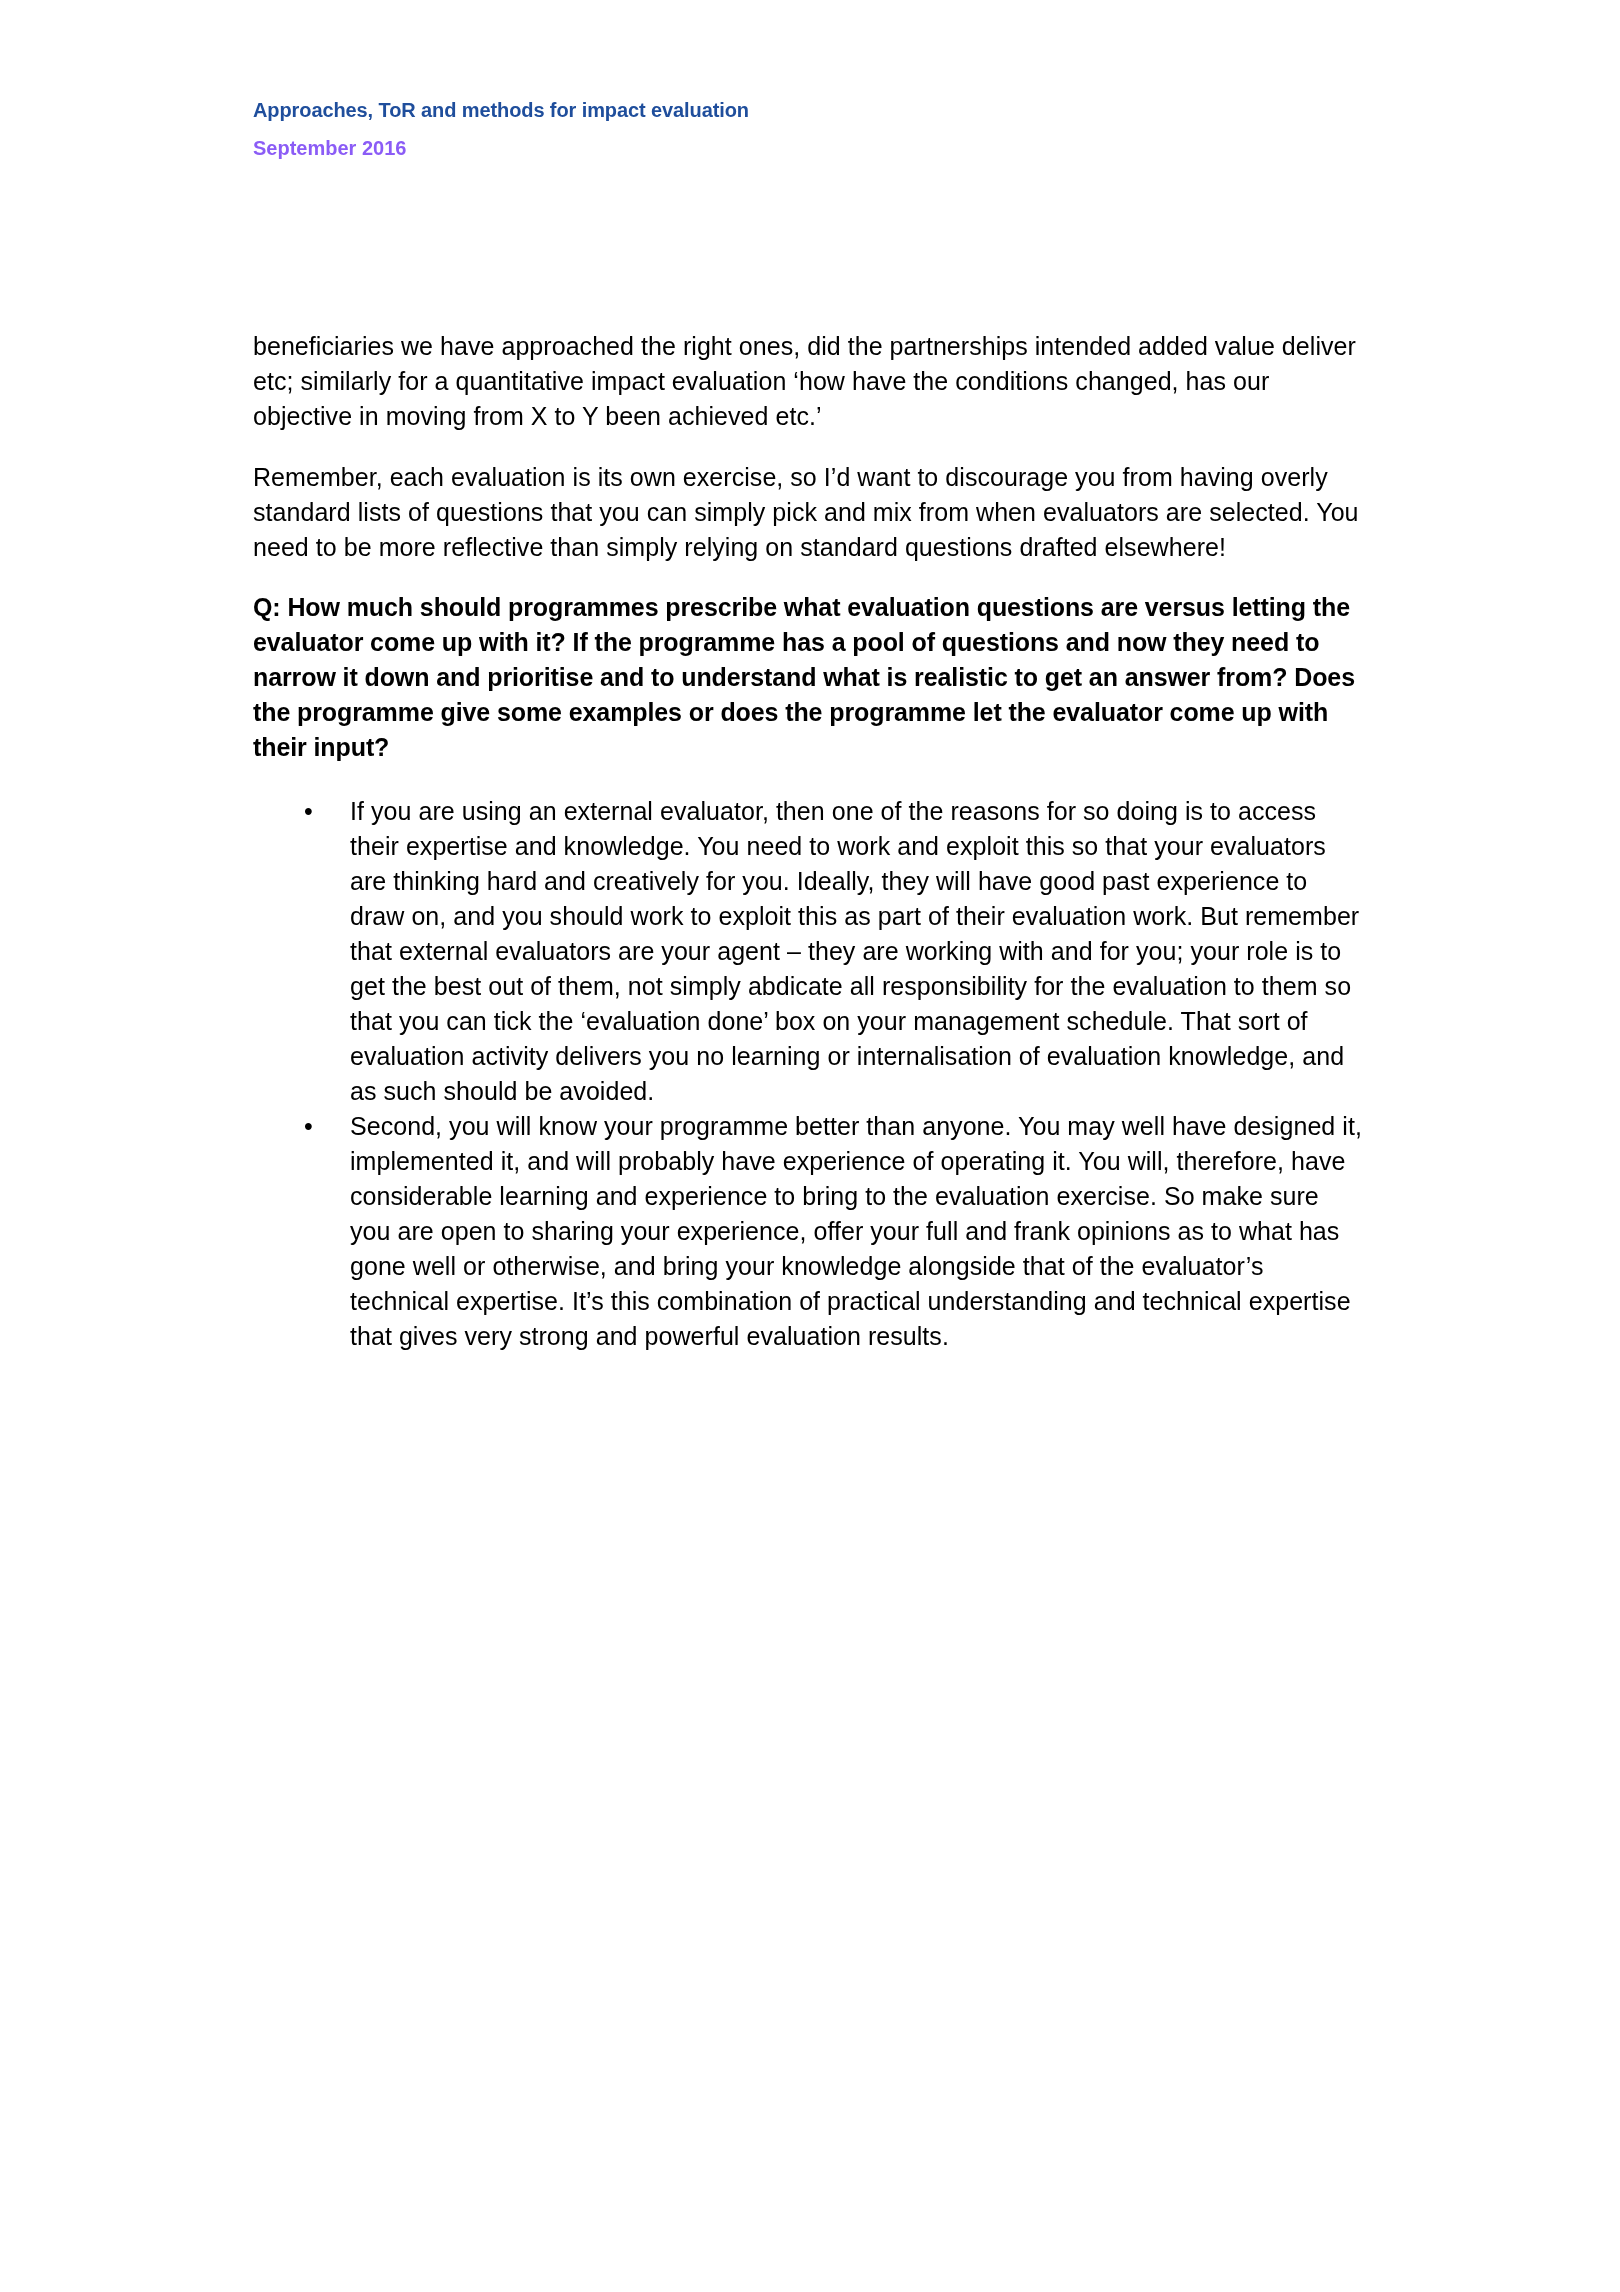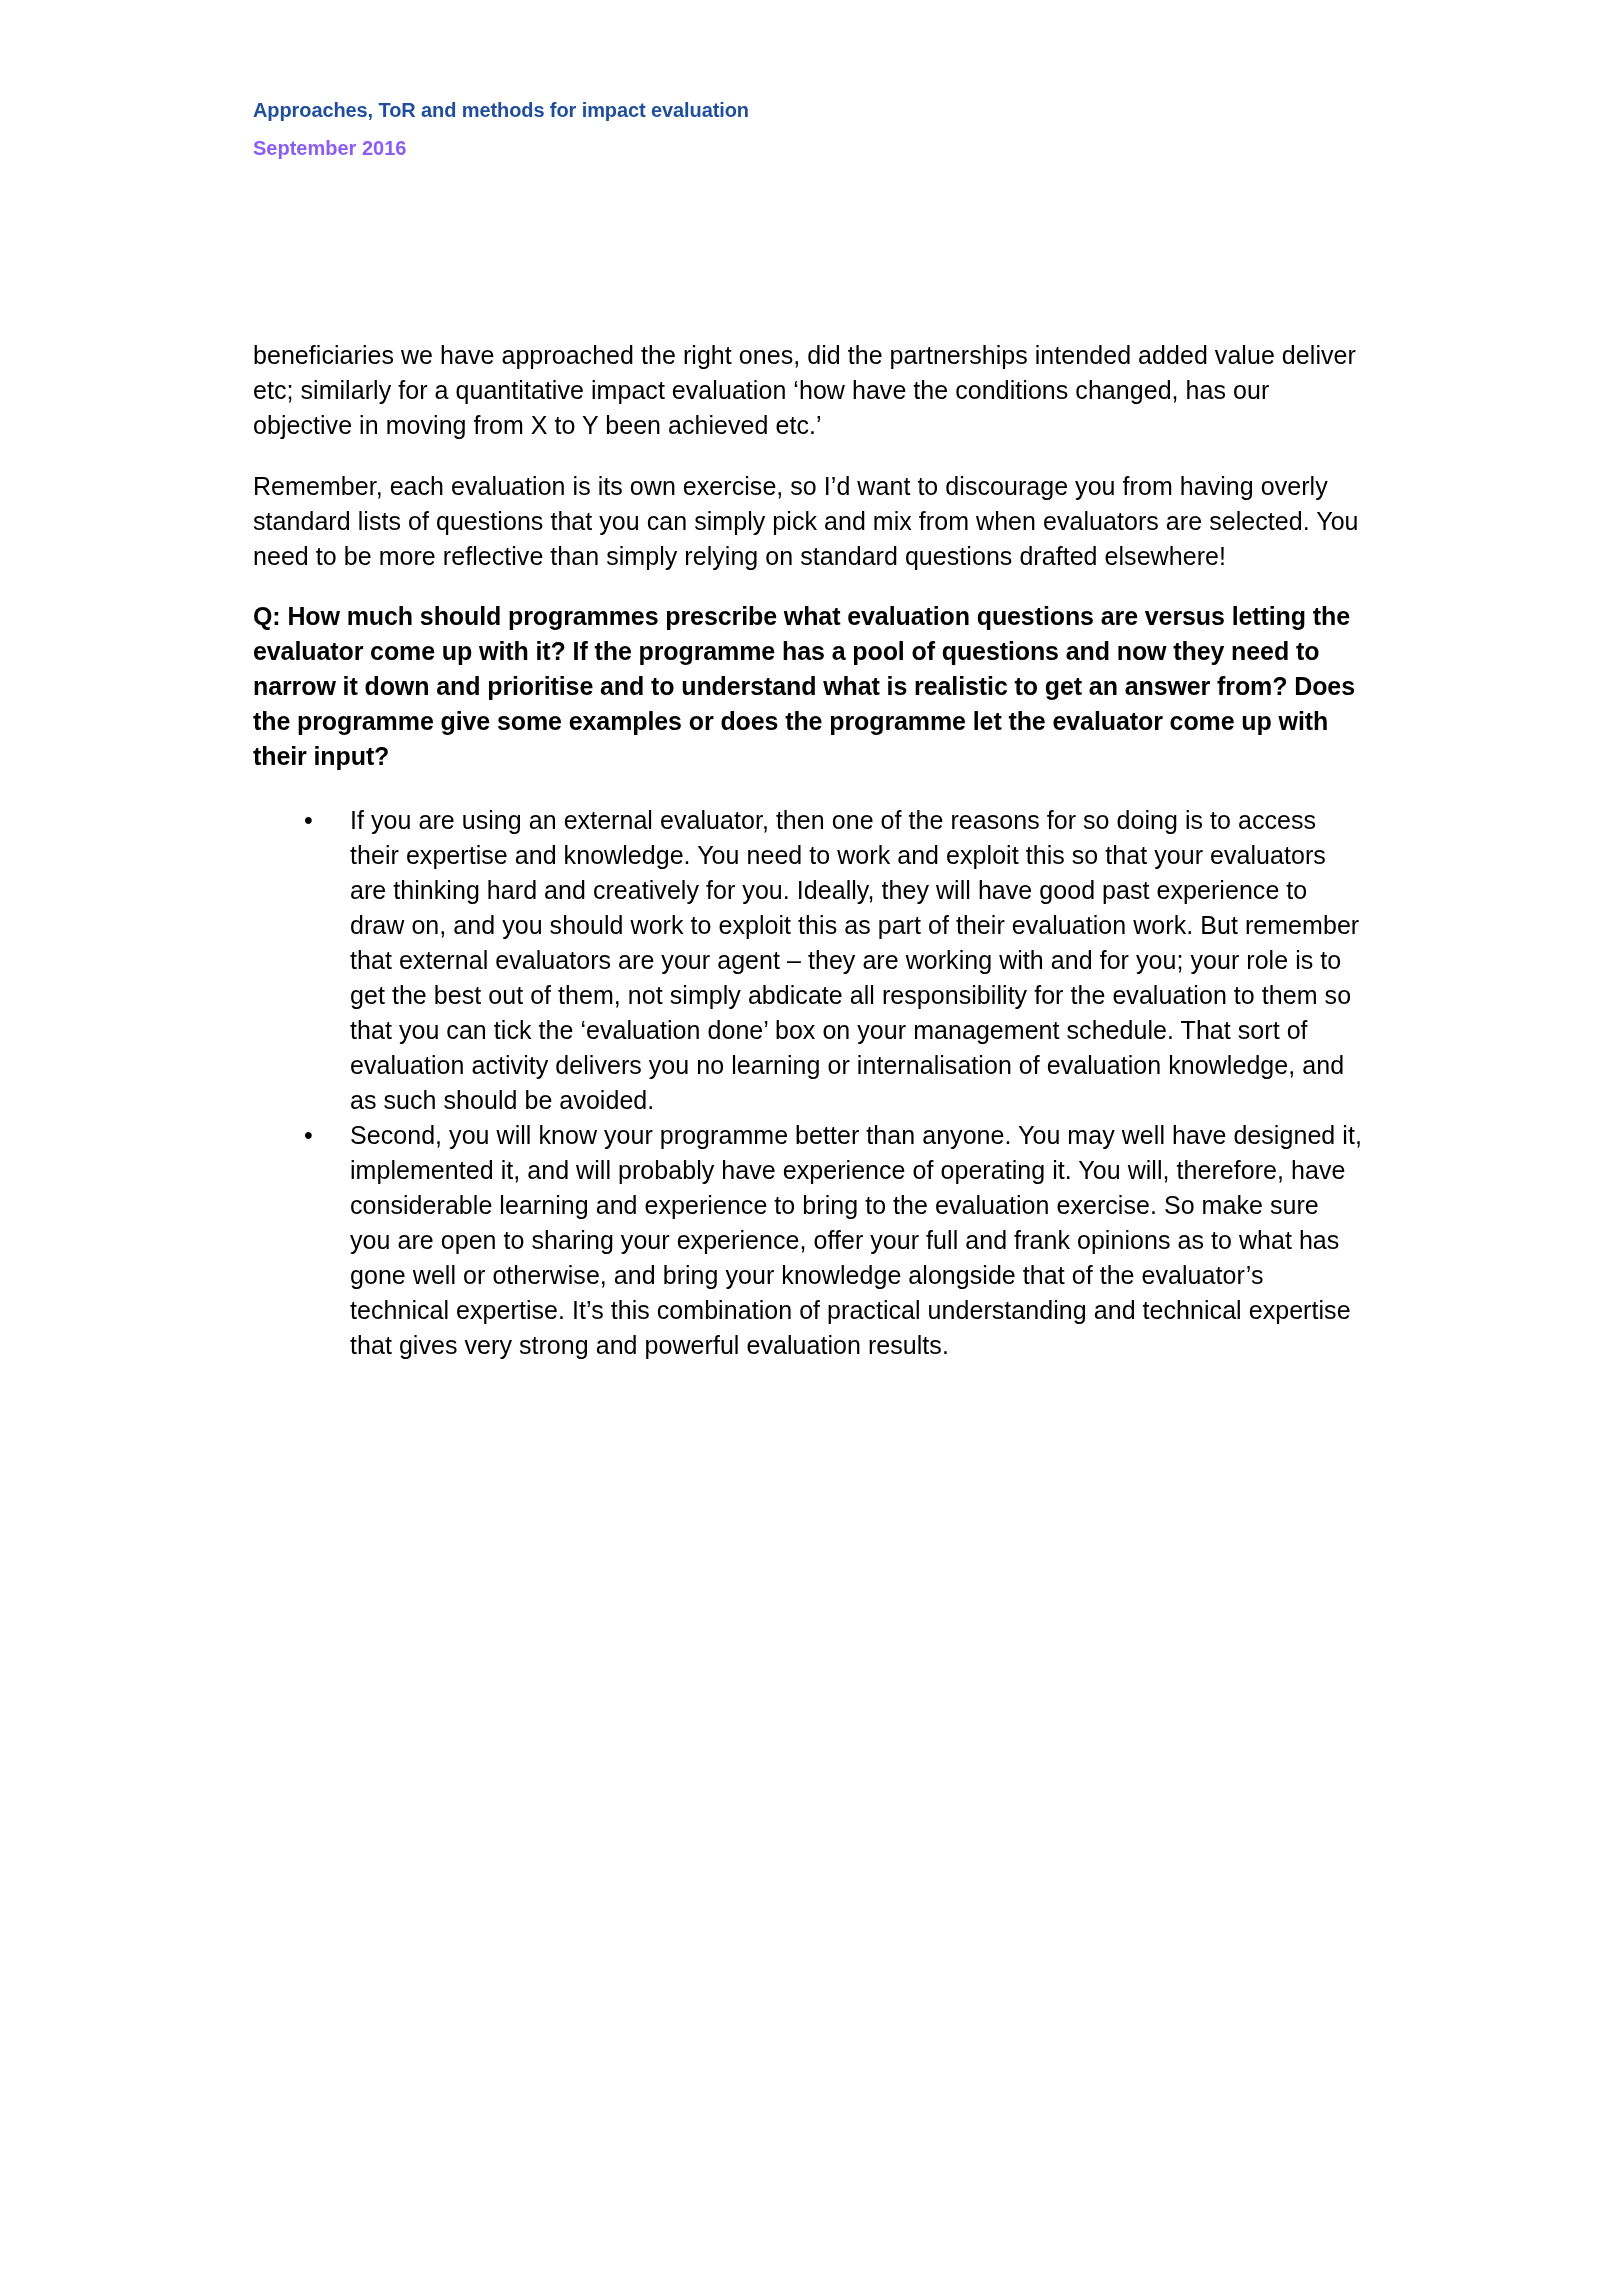--- a/index.html
+++ b/index.html
@@ -42,21 +42,21 @@
     color: #8b5cf6;
     line-height: 1.2;
     margin: 13.7px 0 0 0;
     white-space: nowrap;
   }
 
   
   .content {
     position: absolute;
     left: 253px;
-    top: 338px;
+    top: 329px;
     width: 1110px;
   }
   p.body-par {
     font-size: 25px;
     line-height: 35px;
     margin: 0 0 25.5px 0;
     color: #000000;
     font-weight: normal;
     text-align: left;
     letter-spacing: 0.05px;

